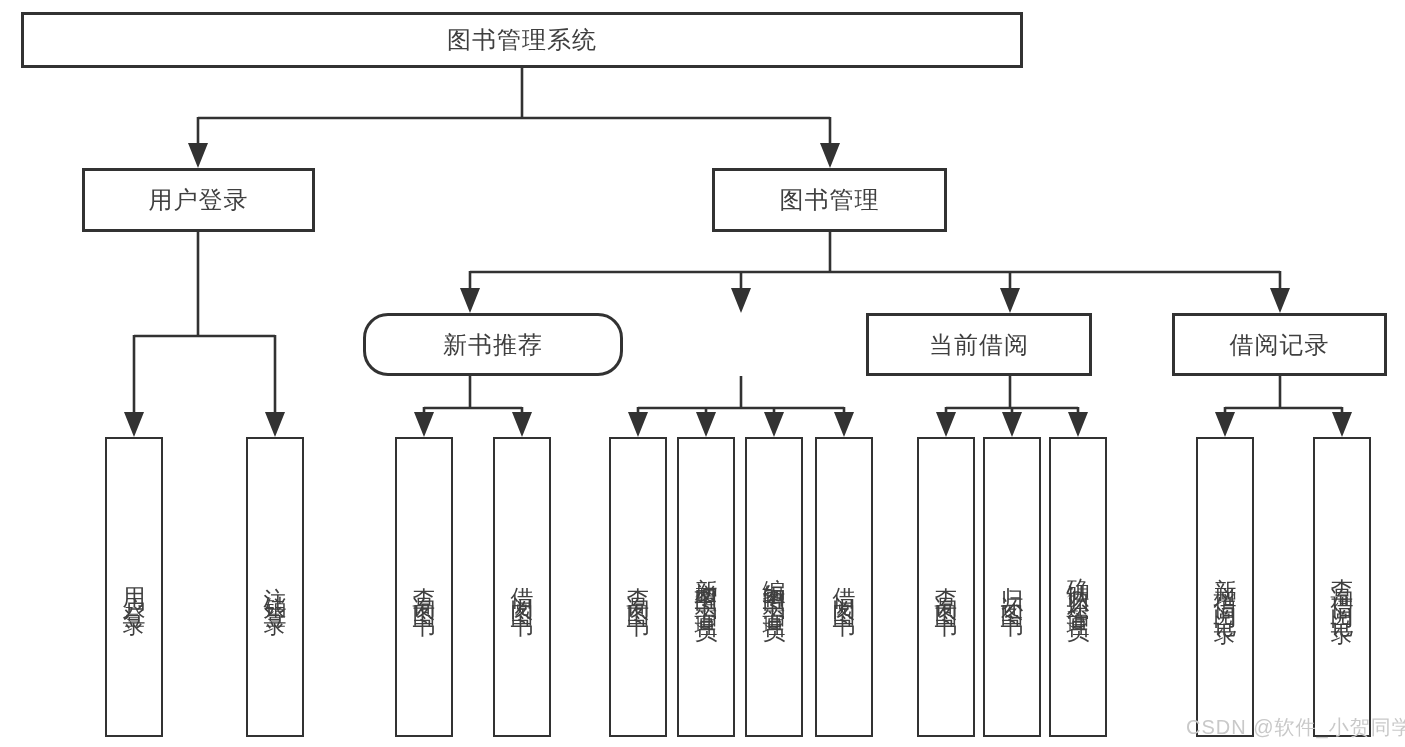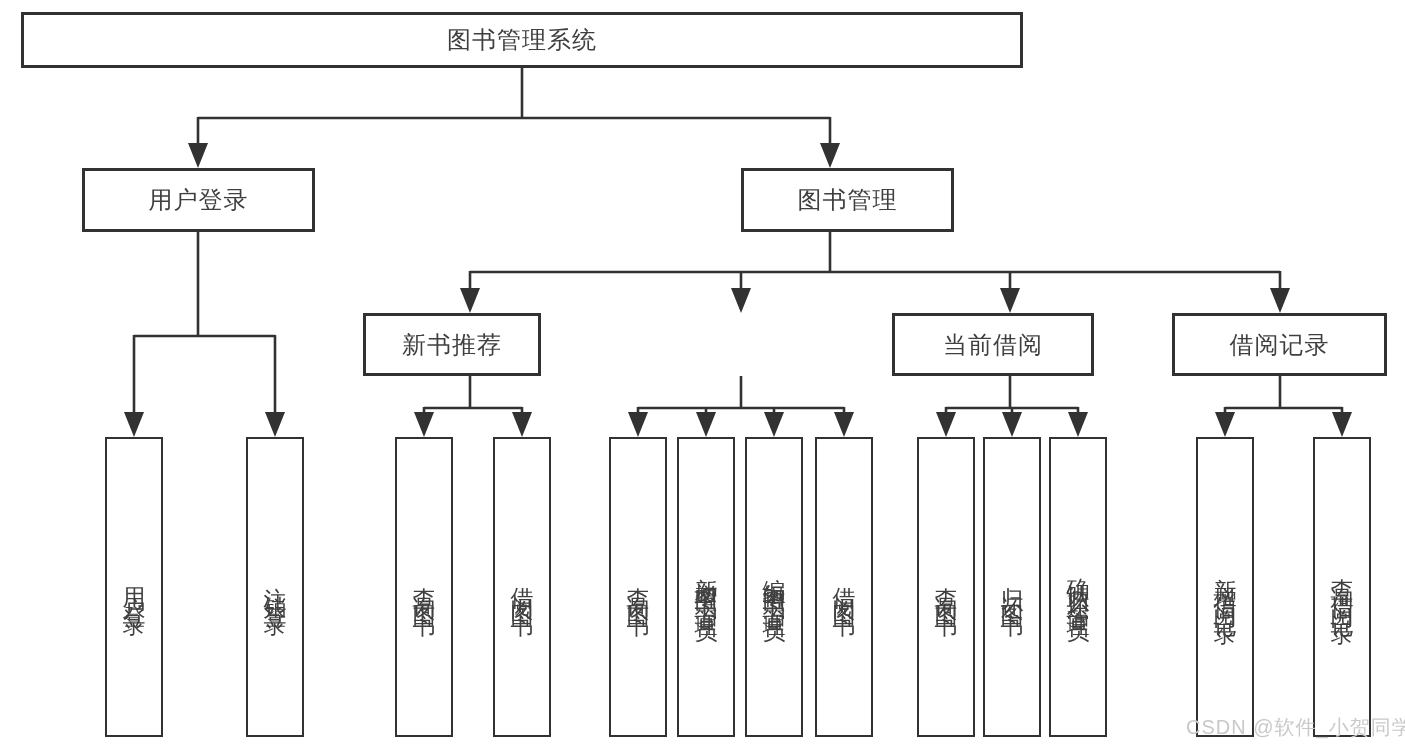--- a/index.html
+++ b/index.html
@@ -123,24 +123,24 @@
     <line x1="1225" y1="408" x2="1342" y2="408"></line>
     <line x1="1225" y1="407" x2="1225" y2="415"></line>
     <polygon points="1215,412 1235,412 1225,437"></polygon>
     <line x1="1342" y1="407" x2="1342" y2="415"></line>
     <polygon points="1332,412 1352,412 1342,437"></polygon>
   </svg>
 
   <div class="box" style="left:21px; top:12px; width:1002px; height:56px;">图书管理系统</div>
 
   <div class="box" style="left:82px; top:168px; width:233px; height:64px;">用户登录</div>
-  <div class="box" style="left:712px; top:168px; width:213px; height:64px;margin-left:29px;">图书管理</div>
+  <div class="box" style="left:712px; top:168px; width:235px; height:64px;">图书管理</div>
 
-  <div class="box" style="left:363px; top:313px; width:178px; height:63px;">新书推荐</div>
-  <div class="box" style="left:892px; top:313px; width:202px; height:63px;">当前借阅</div>
+  <div class="box" style="left:363px; top:313px; width:260px; height:63px;border-radius:25px;">新书推荐</div>
+  <div class="box" style="left:866px; top:313px; width:226px; height:63px;">当前借阅</div>
   <div class="box" style="left:1172px; top:313px; width:215px; height:63px;">借阅记录</div>
 
   <div class="box leaf" style="left:105px; top:437px; width:58px; height:300px;">用户登录</div>
   <div class="box leaf" style="left:246px; top:437px; width:58px; height:300px;">注销登录</div>
 
   <div class="box leaf" style="left:395px; top:437px; width:58px; height:300px;">查询图书</div>
   <div class="box leaf" style="left:493px; top:437px; width:58px; height:300px;">借阅图书</div>
 
   <div class="box leaf" style="left:609px; top:437px; width:58px; height:300px;">查询图书</div>
   <div class="box leaf long" style="left:677px; top:437px; width:58px; height:300px;">新增图书（管理员）</div>

